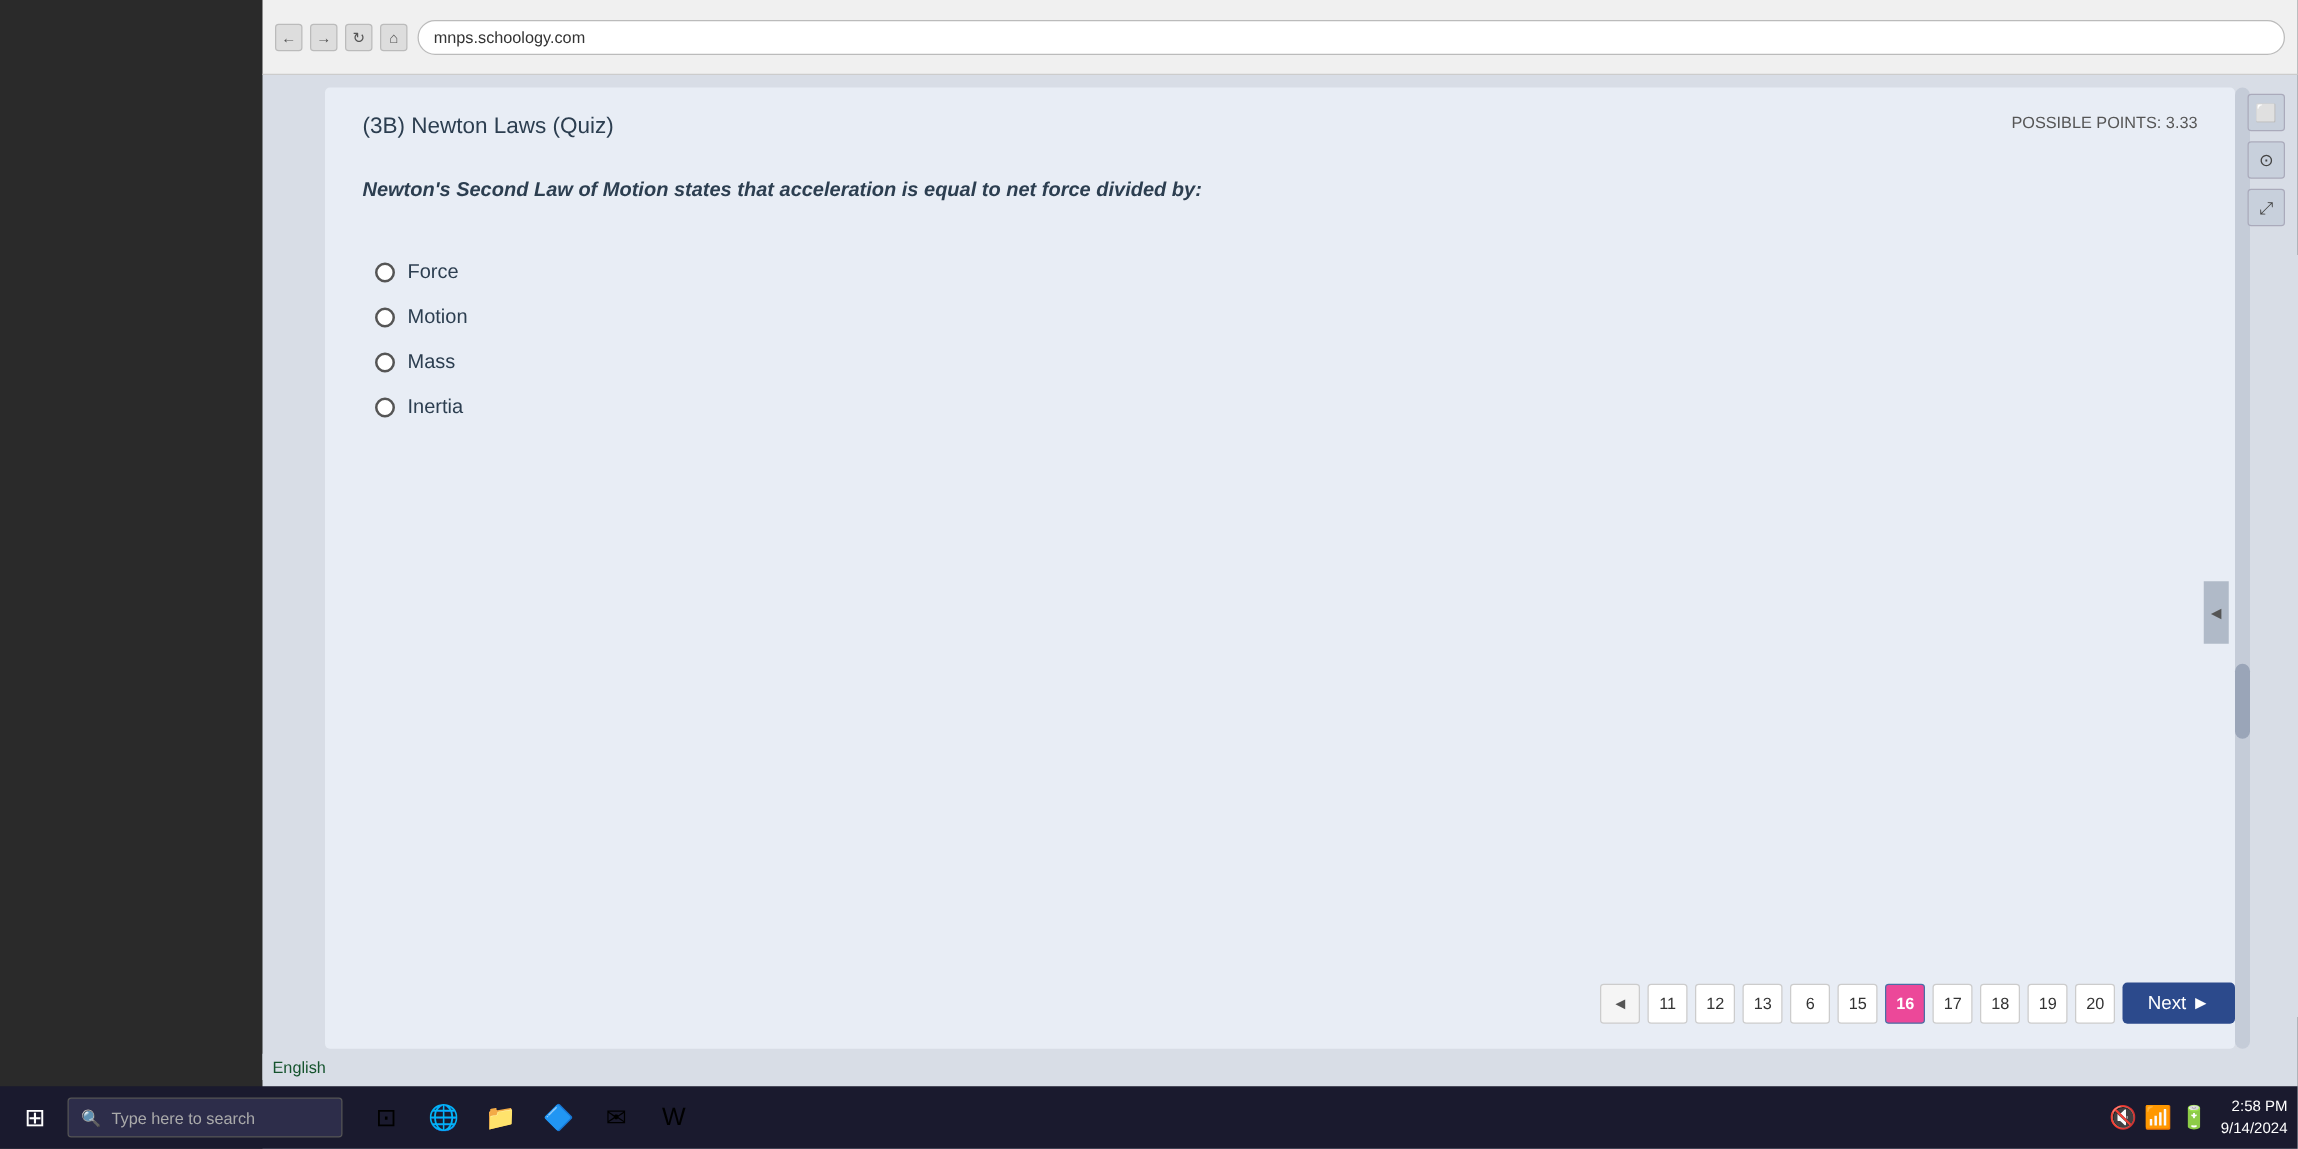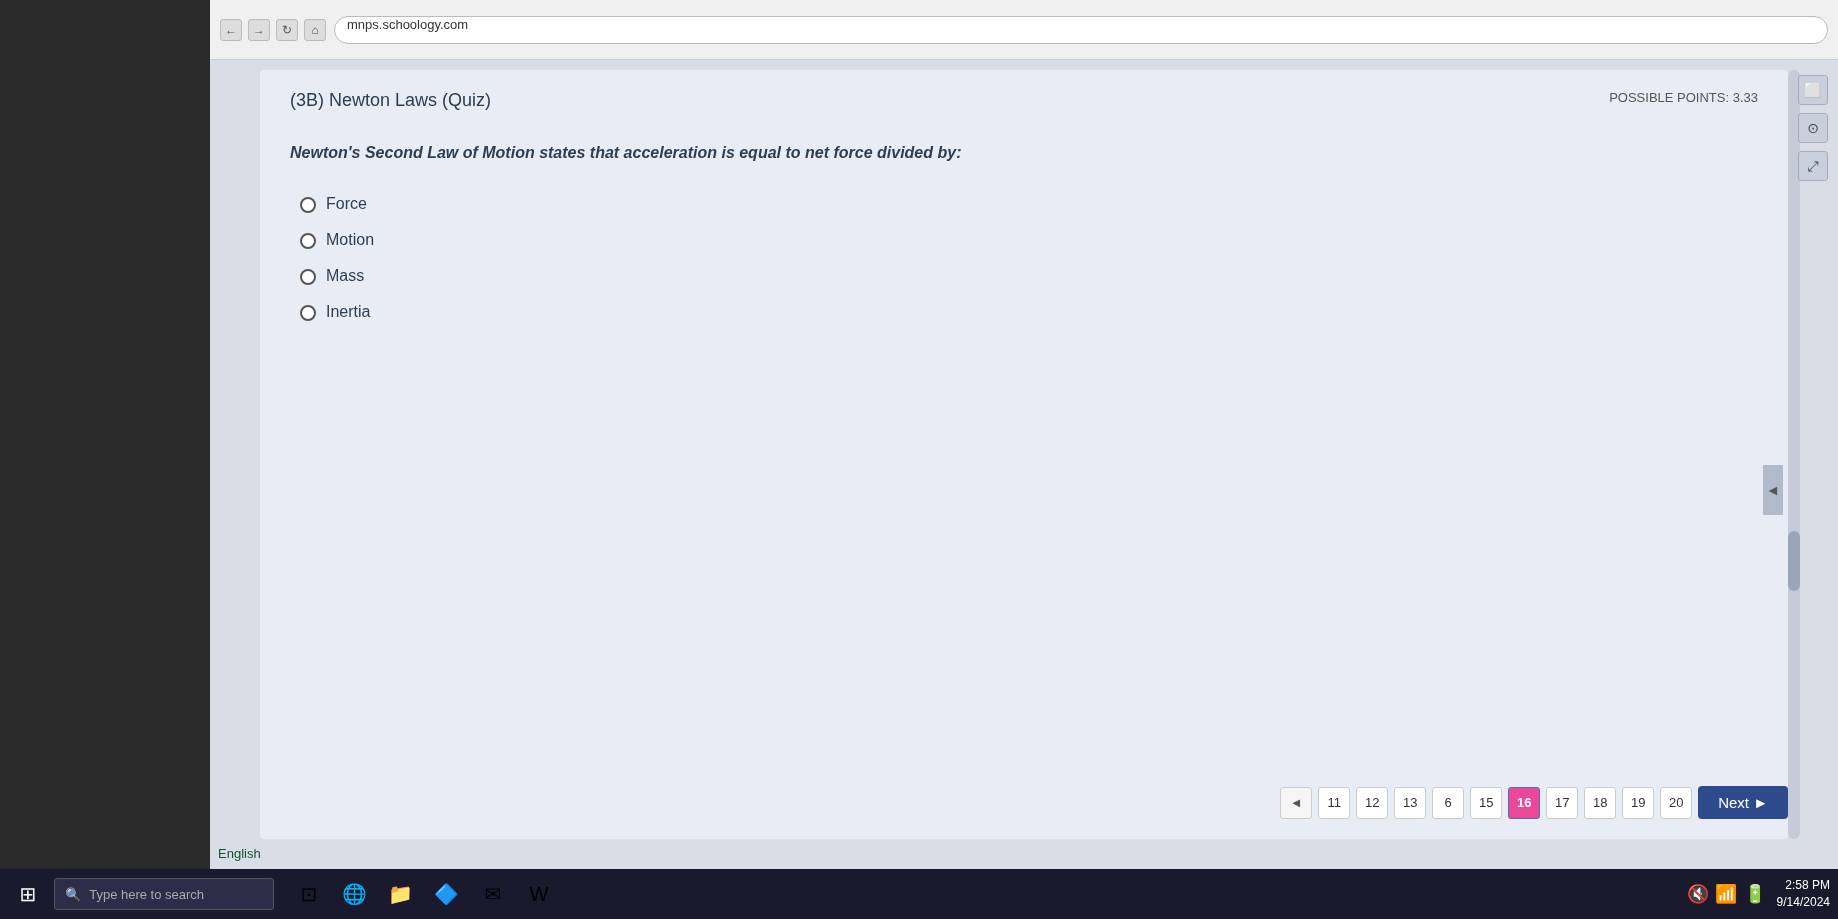--- a/index.html
+++ b/index.html
@@ -47,20 +47,21 @@
       color: #555;
     }
 
     .address-bar {
       flex: 1;
       height: 28px;
       background: white;
       border: 1px solid #bbb;
       border-radius: 14px;
       display: flex;
+      align-items: center;
       padding: 0 12px;
       font-size: 13px;
       color: #333;
     }
 
     
     .main-content {
       position: absolute;
       top: 60px;
       left: 210px;
@@ -104,33 +105,33 @@
     .quiz-body {
       padding: 10px 0;
     }
 
     .question-text {
       font-style: italic;
       font-size: 16px;
       color: #2c3e50;
       font-weight: bold;
       line-height: 1.5;
-      margin-bottom: 30px;
+      margin-bottom: 44px;
     }
 
     .answer-options {
       display: flex;
       flex-direction: column;
       gap: 18px;
       padding-left: 10px;
     }
 
     .answer-option {
       display: flex;
-      align-items: flex-end;
+      align-items: center;
       gap: 10px;
       font-size: 16px;
       color: #2c3e50;
       cursor: pointer;
     }
 
     .radio-circle {
       width: 16px;
       height: 16px;
       border: 2px solid #555;

